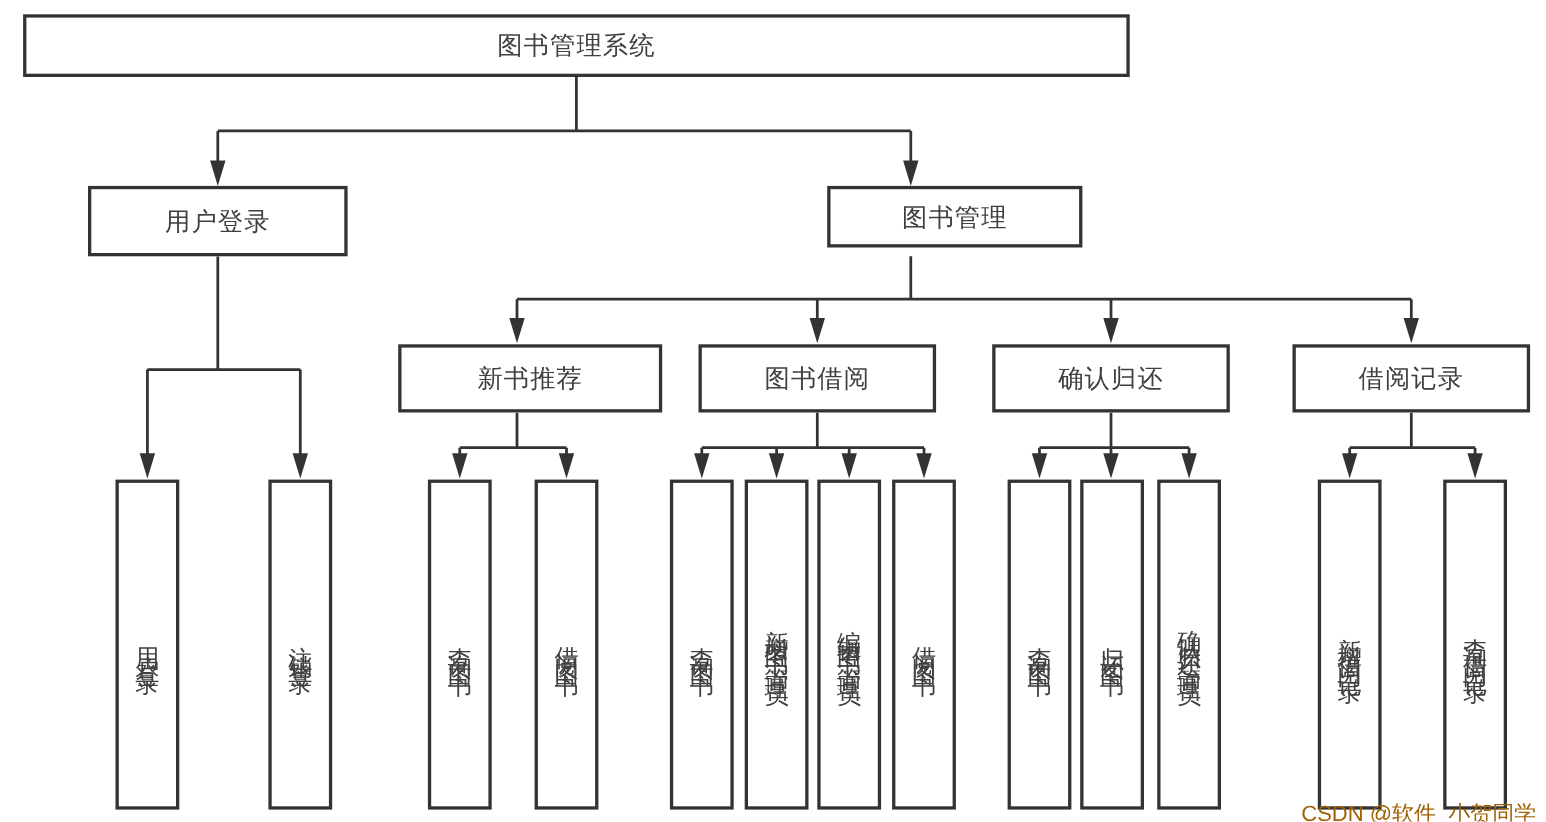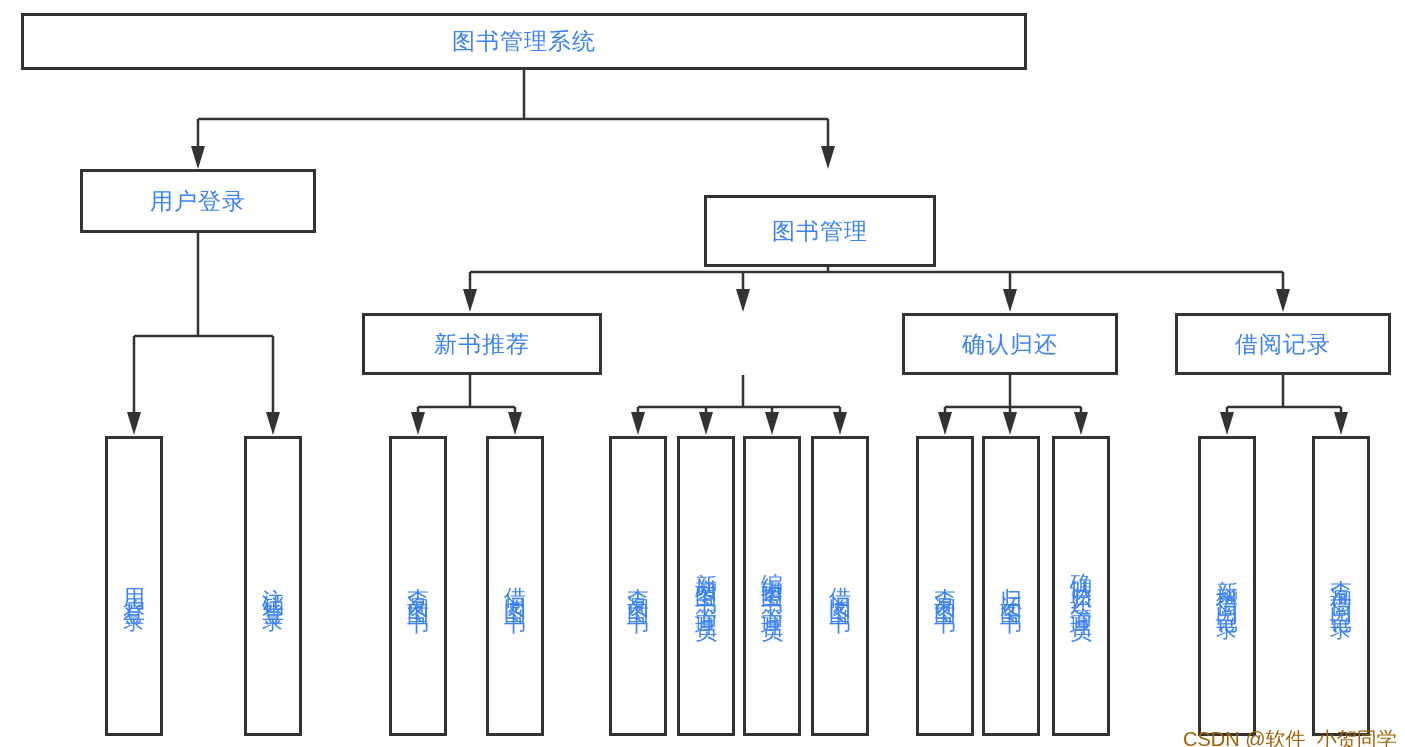--- a/index.html
+++ b/index.html
@@ -24,42 +24,42 @@
     pointer-events: none;
   }
   .node {
     position: absolute;
     box-sizing: border-box;
     border: 3px solid #333333;
     background: #ffffff;
     display: flex;
     align-items: center;
     justify-content: center;
-    color: #3b82f6;
+    color: #404040;
   }
   .hnode {
     font-size: 23px;
     letter-spacing: 1px;
     white-space: nowrap;
   }
   .leaf {
     width: 58px;
     top: 436px;
     height: 300px;
     writing-mode: vertical-rl;
     text-orientation: mixed;
     font-size: 22px;
     letter-spacing: 8px;
     line-height: 1;
   }
   
   .n-root   { left: 21px;   top: 13px;  width: 1006px; height: 57px; }
   
   .n-userlogin { left: 80px;  top: 169px; width: 236px; height: 64px; }
-  .n-bookmgmt  { left: 704px; top: 169px; width: 232px; height: 72px; margin-top: 26px; }
+  .n-bookmgmt  { left: 752px; top: 169px; width: 232px; height: 56px; }
   
   .n-newbook   { left: 362px;  top: 313px; width: 240px; height: 62px; }
   .n-borrow    { left: 635px;  top: 313px; width: 216px; height: 62px; }
   .n-current   { left: 902px;  top: 313px; width: 216px; height: 62px; }
   .n-records   { left: 1175px; top: 313px; width: 216px; height: 62px; }
   
   .l-0  { left: 105px;  }
   .l-1  { left: 244px;  }
   .l-2  { left: 389px;  }
   .l-3  { left: 486px;  }
@@ -126,20 +126,21 @@
       <polygon points="1334,412 1348,412 1341,435"></polygon>
     </g>
   </svg>
 
   <div class="node hnode n-root">图书管理系统</div>
 
   <div class="node hnode n-userlogin">用户登录</div>
   <div class="node hnode n-bookmgmt">图书管理</div>
 
   <div class="node hnode n-newbook">新书推荐</div>
+  <div class="node hnode n-borrow">图书借阅</div>
   <div class="node hnode n-current">确认归还</div>
   <div class="node hnode n-records">借阅记录</div>
 
   <div class="node leaf l-0">用户登录</div>
   <div class="node leaf l-1">注销登录</div>
   <div class="node leaf l-2">查询图书</div>
   <div class="node leaf l-3">借阅图书</div>
   <div class="node leaf l-4">查询图书</div>
   <div class="node leaf l-5">新增图书（管理员）</div>
   <div class="node leaf l-6">编辑图书（管理员）</div>

